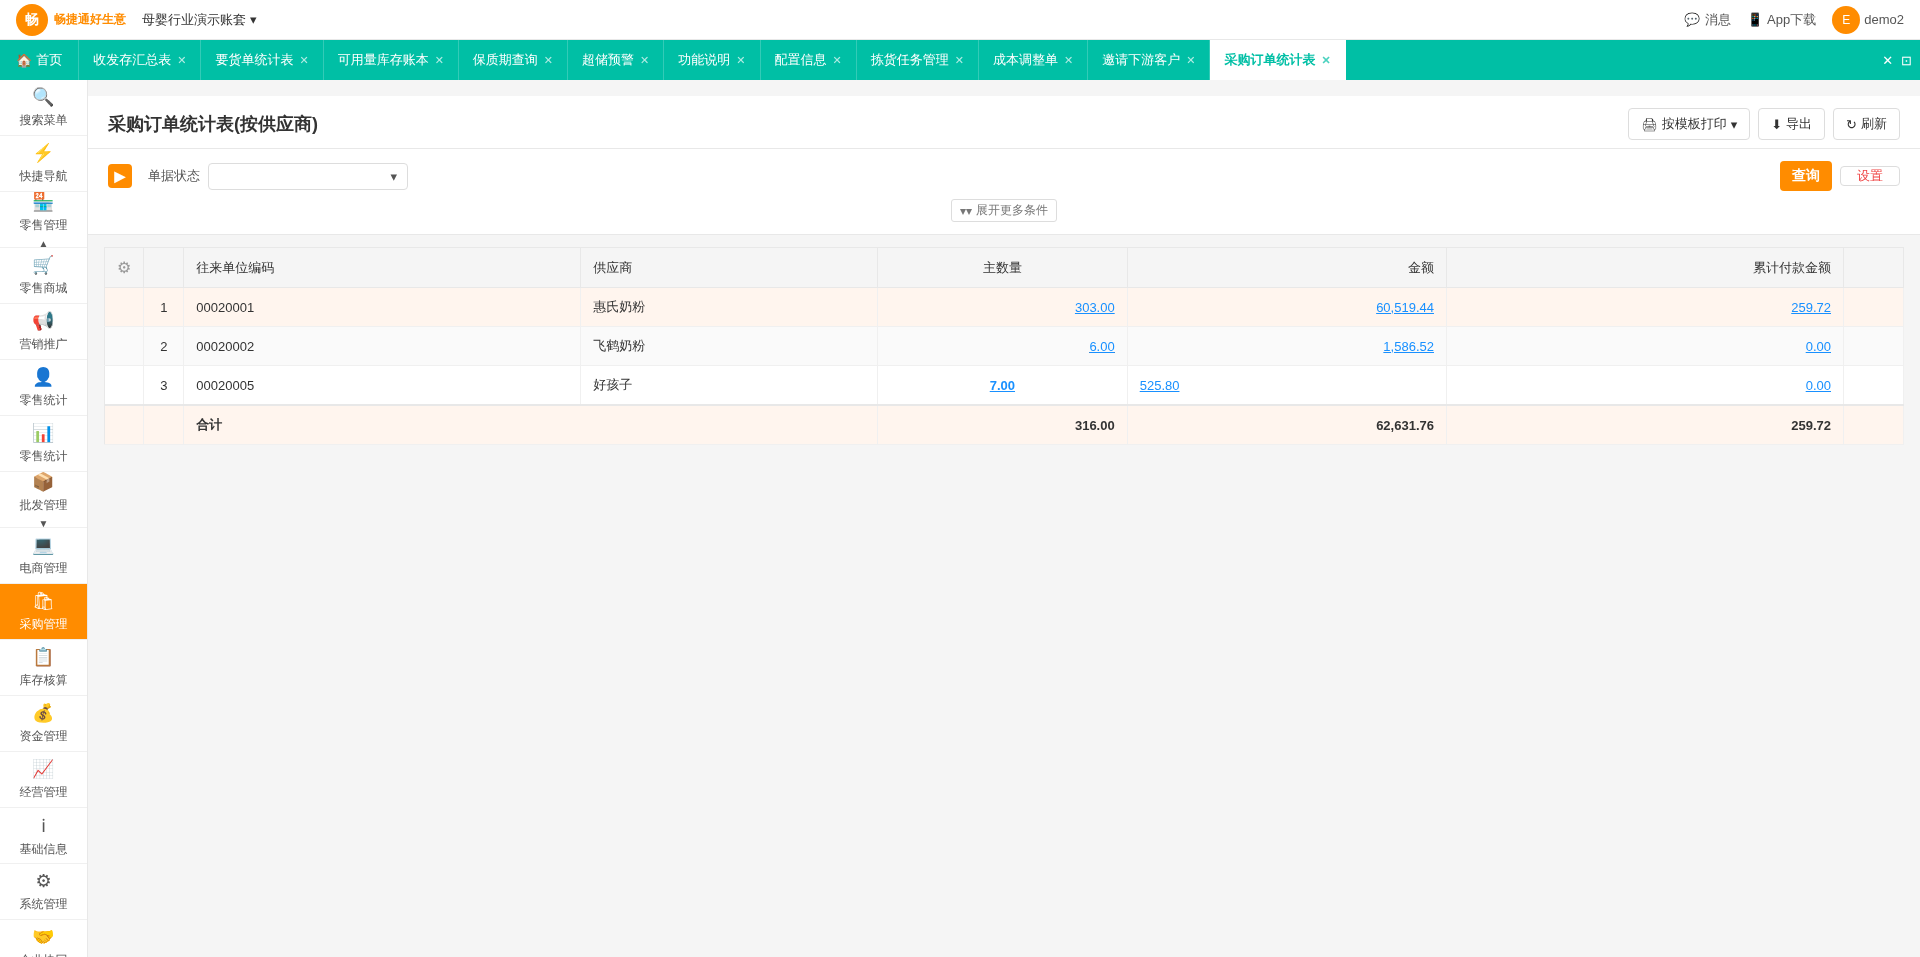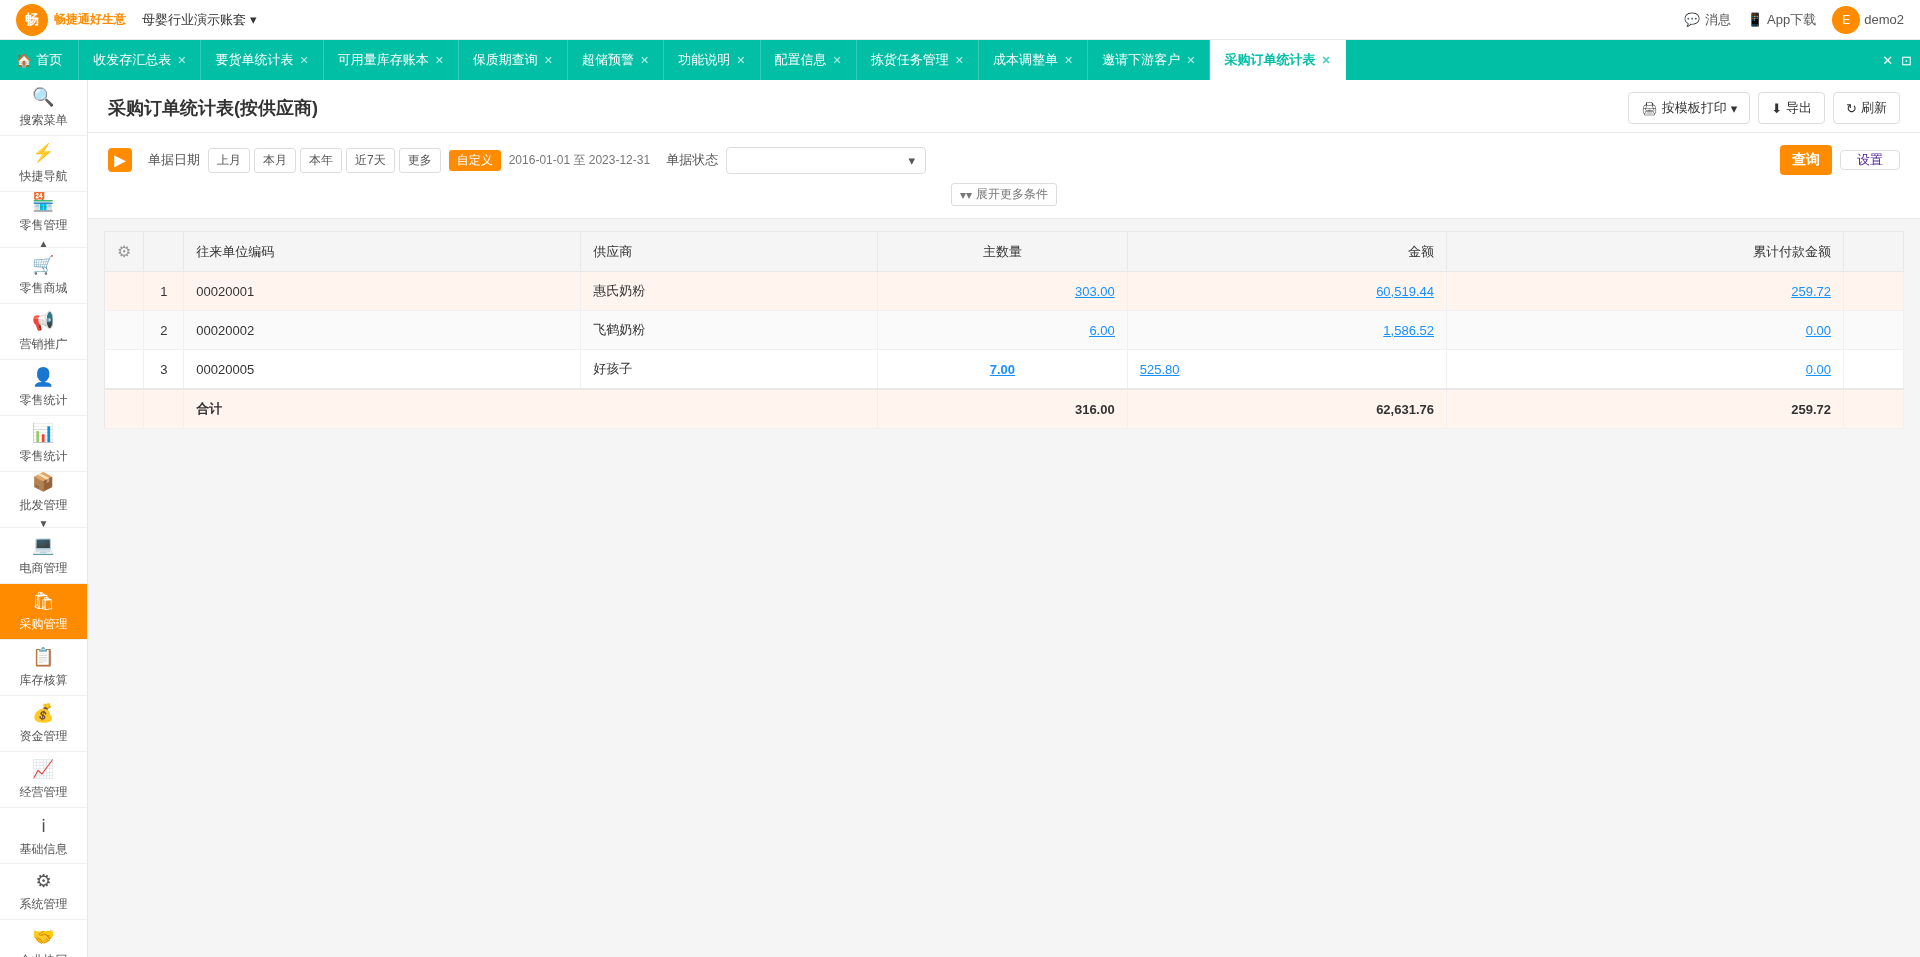--- a/index.html
+++ b/index.html
@@ -76,20 +76,21 @@
     .sidebar-item.active { background: #ff8c00; color: #fff; }
     .sidebar-item .icon { font-size: 18px; }
 
     
     .main-content {
       flex: 1;
       display: flex;
       flex-direction: column;
       overflow: hidden;
       background: #f5f5f5;
+      margin-top: 16px;
     }
 
     
     .page-header {
       background: #fff;
       padding: 12px 20px 8px;
       display: flex;
       align-items: center;
       justify-content: space-between;
       border-bottom: 1px solid #e8e8e8;
@@ -154,21 +155,21 @@
       display: flex; align-items: center; gap: 4px;
       padding: 5px 10px; border: 1px solid #ddd; border-radius: 4px;
       background: #fff; min-width: 300px; font-size: 13px; color: #999;
     }
     .more-dots { color: #999; font-size: 16px; margin-left: 4px; }
     .btn-search {
       padding: 6px 12px; background: #ff8c00; color: #fff;
       border: none; border-radius: 4px; cursor: pointer; font-size: 14px; font-weight: bold;
     }
     .btn-settings {
-      padding: 0 16px; background: #fff; color: #4c1d95;
+      padding: 0 16px; background: #fff; color: #ef4444;
       border: 1px solid #ddd; border-radius: 4px; cursor: pointer; font-size: 13px;
     }
     .expand-row {
       display: flex; justify-content: center; padding-top: 8px;
     }
     .expand-btn {
       display: flex; align-items: center; gap: 4px;
       color: #777; font-size: 12px; cursor: pointer; padding: 2px 8px;
       border: 1px solid #ddd; border-radius: 3px; background: #fff;
     }
@@ -390,32 +391,20 @@
         <button class="btn-refresh">
           <span>↻</span>
           <span>刷新</span>
         </button>
       </div>
     </div>
 
     <div class="filter-area">
       <div class="filter-row">
         <div class="filter-toggle">▶</div>
-        <div class="filter-group">
-          <span class="filter-label">单据日期</span>
-          <div class="date-shortcuts">
-            <button class="date-shortcut">上月</button>
-            <button class="date-shortcut">本月</button>
-            <button class="date-shortcut">本年</button>
-            <button class="date-shortcut">近7天</button>
-            <button class="date-shortcut more">更多</button>
-          </div>
-          <span class="date-tag">自定义</span>
-          <span class="date-range">2016-01-01 至 2023-12-31</span>
-        </div>
         <div class="filter-group">
           <span class="filter-label">单据状态</span>
           <div class="filter-select">
             <span style="flex:1;"></span>
             <span>▾</span>
           </div>
         </div>
         <div style="margin-left: auto; display: flex; gap: 8px; align-items: center;">
           <button class="btn-search">查询</button>
           <button class="btn-settings">设置</button>

